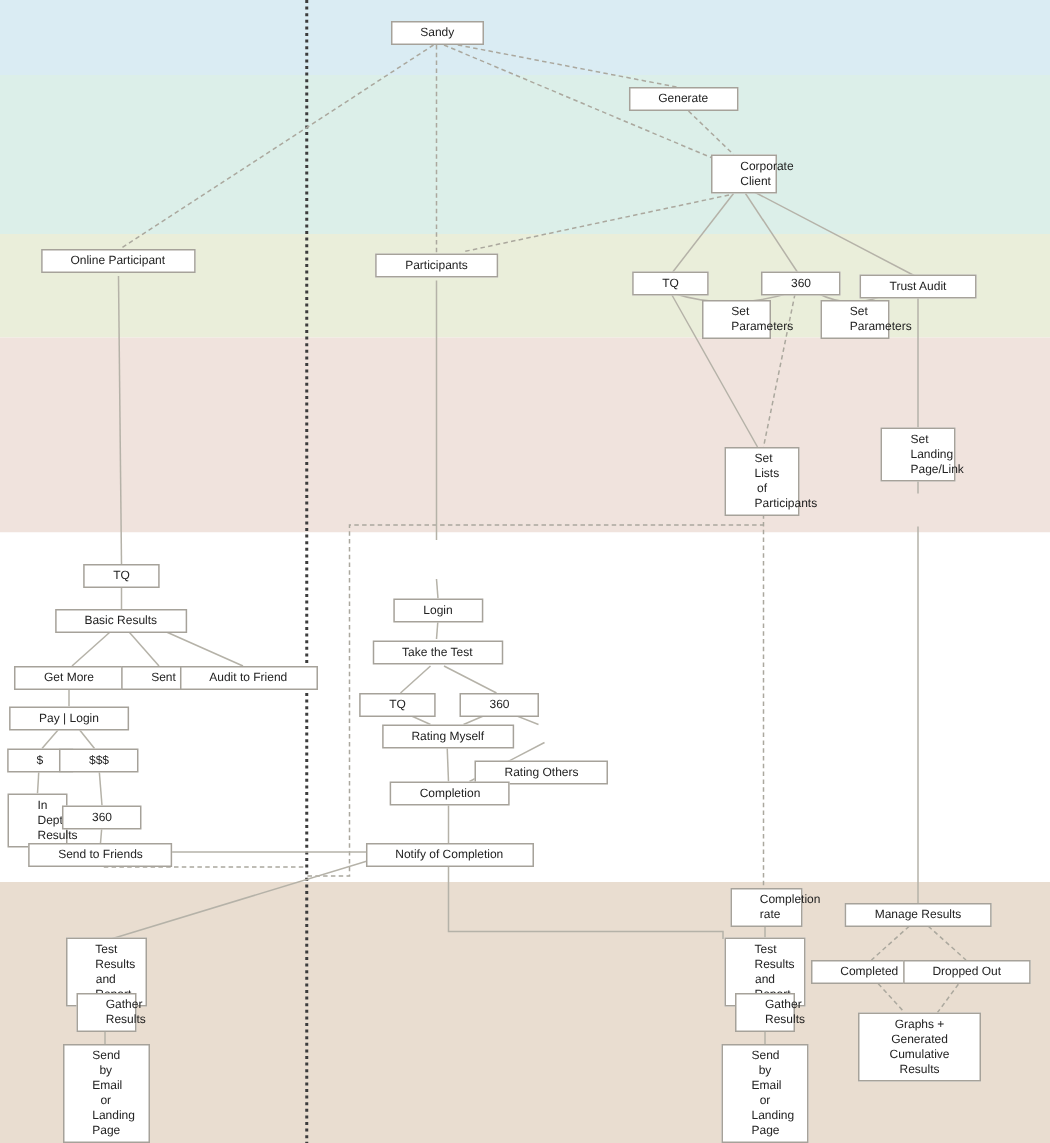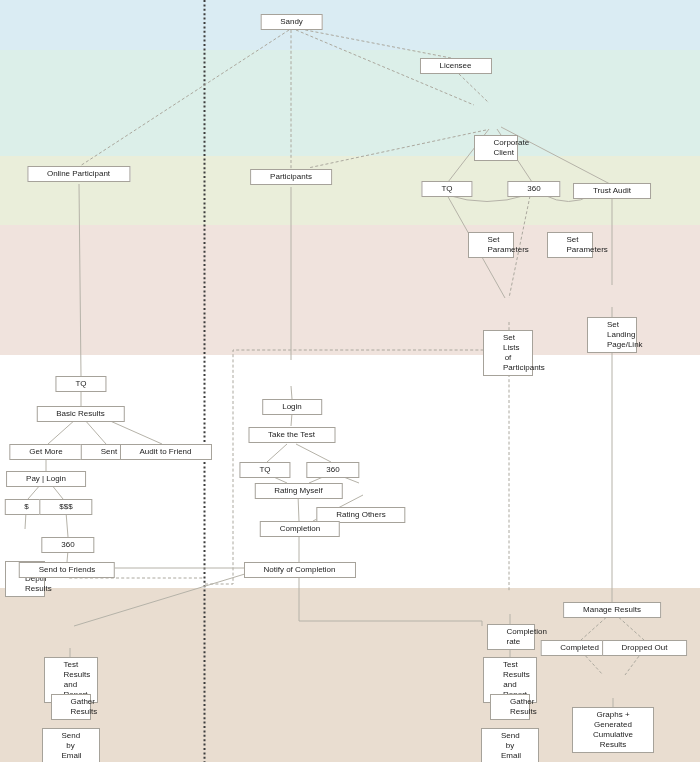--- a/index.html
+++ b/index.html
@@ -17,21 +17,21 @@
   svg.wires{position:absolute;left:0;top:0;z-index:1;}
   .ln  {stroke:var(--line);stroke-width:1;fill:none;}
   .dsh {stroke:var(--dashed);stroke-width:1;fill:none;stroke-dasharray:3 2.2;}
   .div {stroke:var(--divider);stroke-width:2;fill:none;stroke-dasharray:2 2.4;}
   .node{
     position:absolute;transform:translateX(-50%);
     background:var(--box_bg);border:1px solid var(--box_border);
     color:var(--text);font-size:8px;line-height:1.25;text-align:center;
     padding:2px 19px;white-space:nowrap;box-sizing:border-box;z-index:2;
   }
-  .wrap{white-space:normal;width:max-content;margin-top:32px;}
+  .wrap{white-space:normal;width:max-content;}
 </style>
 </head>
 <body>
 
 <div id="stage">
 
   <div class="band" id="band-blue"></div>
   <div class="band" id="band-teal"></div>
   <div class="band" id="band-olive"></div>
   <div class="band" id="band-pink"></div>
@@ -96,21 +96,21 @@
       <line class="ln" x1="510" y1="614" x2="510" y2="625"></line>
       <line class="ln" x1="510" y1="648" x2="510" y2="662"></line>
       <line class="ln" x1="510" y1="684" x2="510" y2="696"></line>
       <line class="ln" x1="70" y1="648" x2="70" y2="662"></line>
       <line class="ln" x1="70" y1="684" x2="70" y2="696"></line>
       <line class="ln" x1="613" y1="698" x2="613" y2="715"></line>
     </g>
   </svg>
 
   <div class="node" style="left:291.5px;top:14px;min-width:44px">Sandy</div>
-  <div class="node" style="left:455.5px;top:58px">Licensee</div>
+  <div class="node" style="left:455.5px;top:58px">Generate</div>
   <div class="node wrap" style="left:495.5px;top:103px;max-width:44px">Corporate Client</div>
   <div class="node" style="left:78.5px;top:166px">Online Participant</div>
   <div class="node" style="left:291px;top:169px">Participants</div>
   <div class="node" style="left:447px;top:181px;min-width:16px">TQ</div>
   <div class="node" style="left:534px;top:181px;min-width:18px">360</div>
   <div class="node" style="left:612px;top:183px">Trust Audit</div>
   <div class="node wrap" style="left:490.5px;top:200px;max-width:46px">Set Parameters</div>
   <div class="node wrap" style="left:569.5px;top:200px;max-width:46px">Set Parameters</div>
   <div class="node wrap" style="left:612px;top:285px;max-width:50px">Set Landing Page/Link</div>
   <div class="node wrap" style="left:508px;top:298px;max-width:50px">Set Lists of Participants</div>

